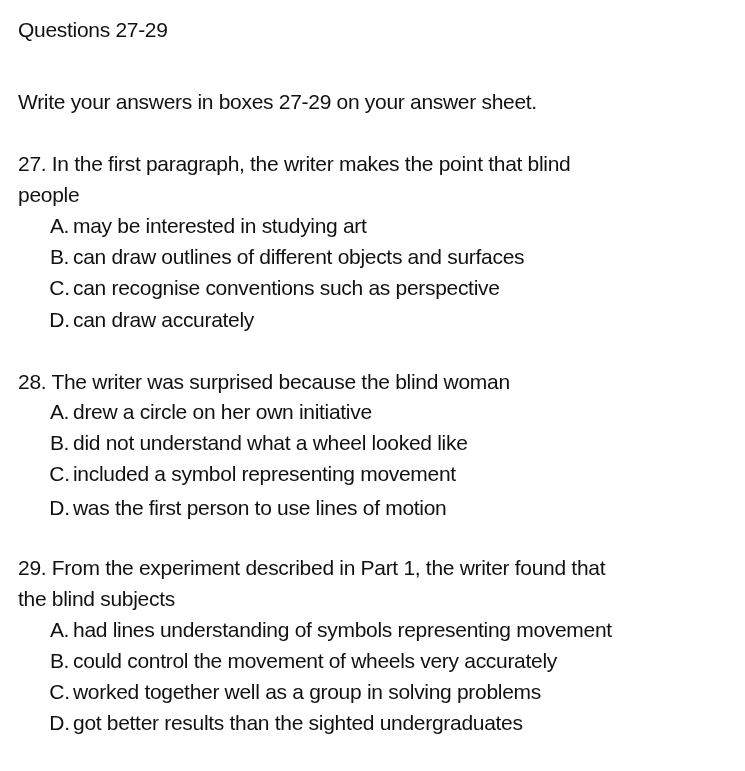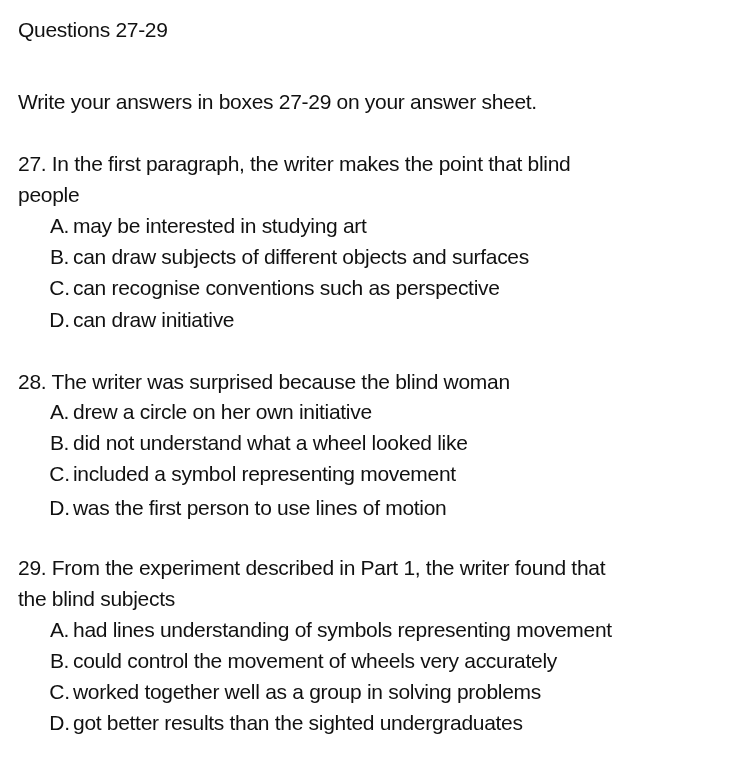--- a/index.html
+++ b/index.html
@@ -19,23 +19,23 @@
 <body>
 
 <div class="page">
   <div class="line" style="top:18px">Questions 27-29</div>
   <div class="line" style="top:90px">Write your answers in boxes 27-29 on your answer sheet.</div>
 
   <div>
     <div class="line" style="top:152px">27. In the first paragraph, the writer makes the point that blind</div>
     <div class="line" style="top:183px">people</div>
     <div class="opt" style="top:214px"><span class="letter">A.</span><span>may be interested in studying art</span></div>
-    <div class="opt" style="top:245px"><span class="letter">B.</span><span>can draw subjects of different objects and surfaces</span></div>
+    <div class="opt" style="top:245px"><span class="letter">B.</span><span>can draw outlines of different objects and surfaces</span></div>
     <div class="opt" style="top:276px"><span class="letter">C.</span><span>can recognise conventions such as perspective</span></div>
-    <div class="opt" style="top:308px"><span class="letter">D.</span><span>can draw initiative</span></div>
+    <div class="opt" style="top:308px"><span class="letter">D.</span><span>can draw accurately</span></div>
   </div>
 
   <div>
     <div class="line" style="top:370px">28. The writer was surprised because the blind woman</div>
     <div class="opt" style="top:400px"><span class="letter">A.</span><span>drew a circle on her own initiative</span></div>
     <div class="opt" style="top:431px"><span class="letter">B.</span><span>did not understand what a wheel looked like</span></div>
     <div class="opt" style="top:462px"><span class="letter">C.</span><span>included a symbol representing movement</span></div>
     <div class="opt" style="top:496px"><span class="letter">D.</span><span>was the first person to use lines of motion</span></div>
   </div>
 

